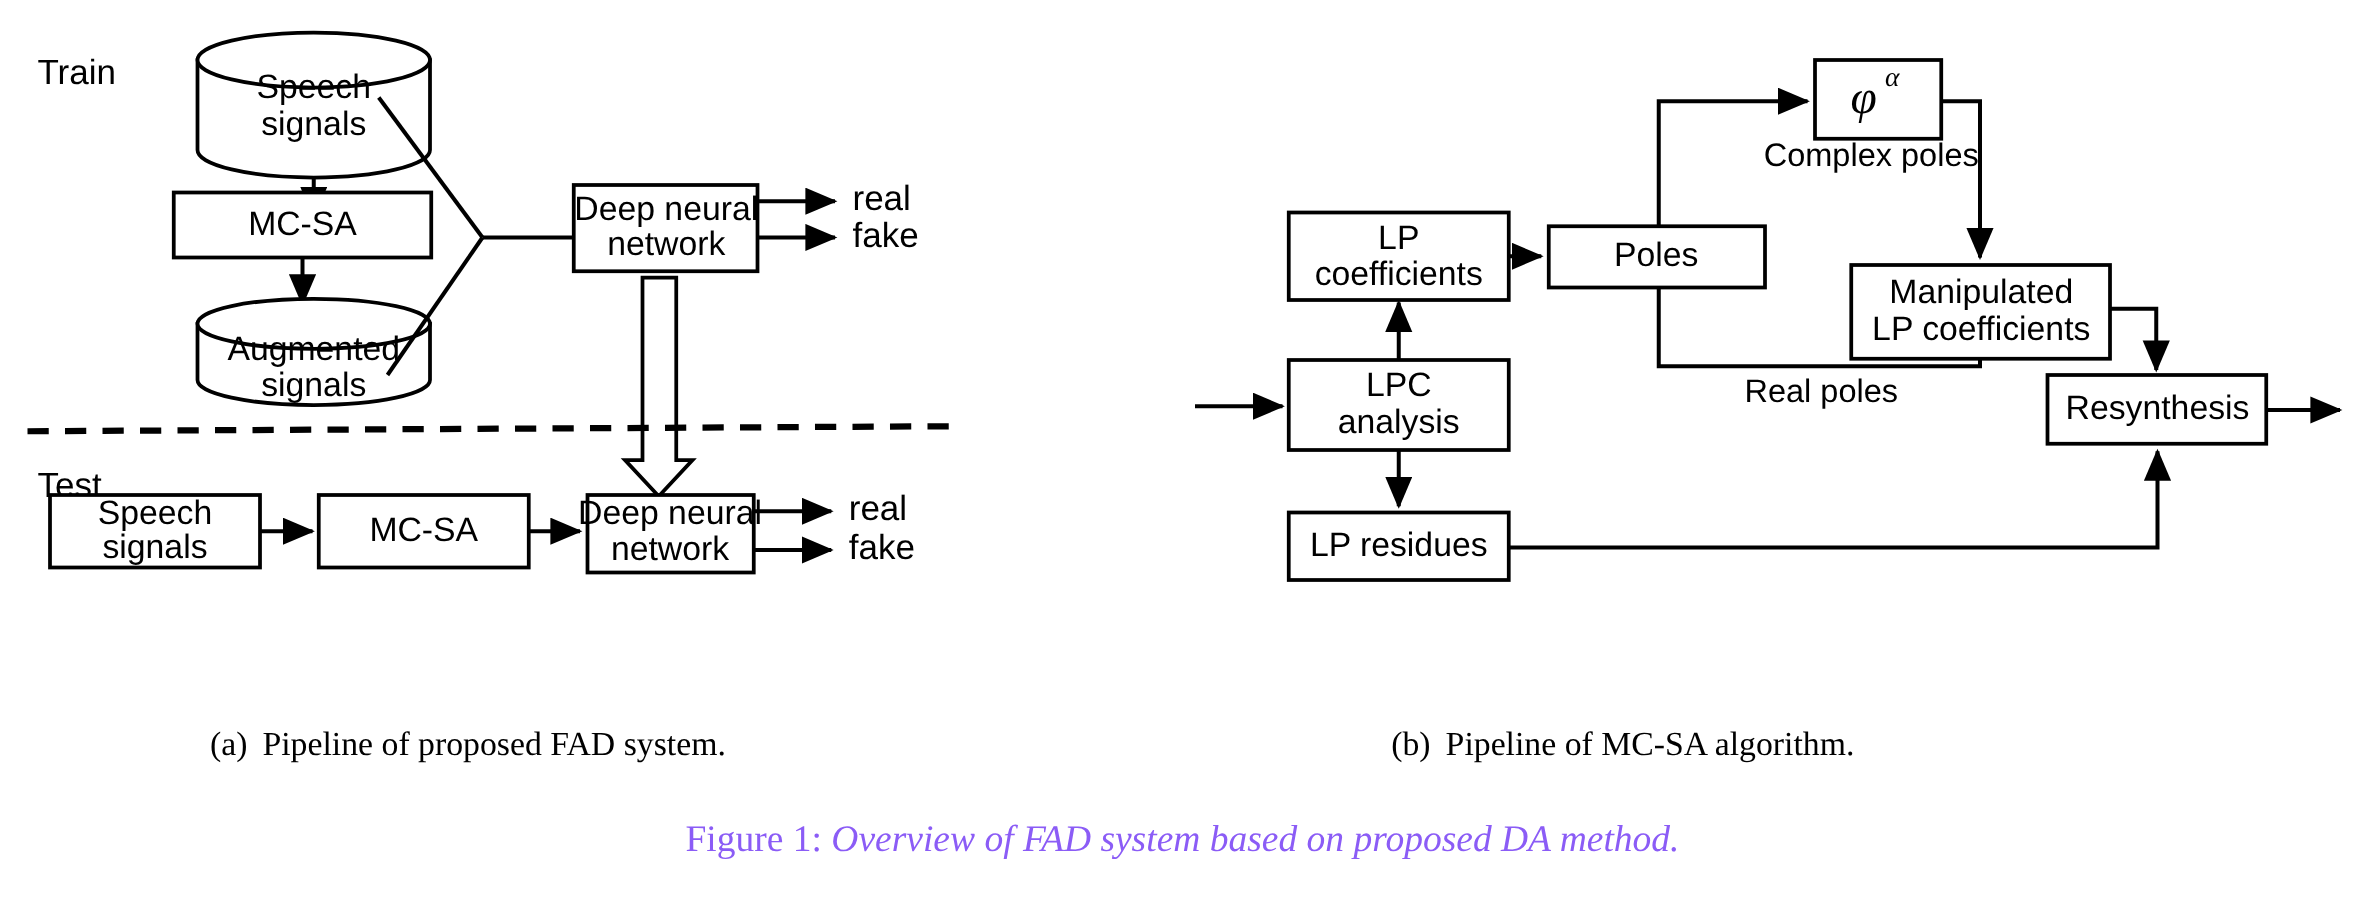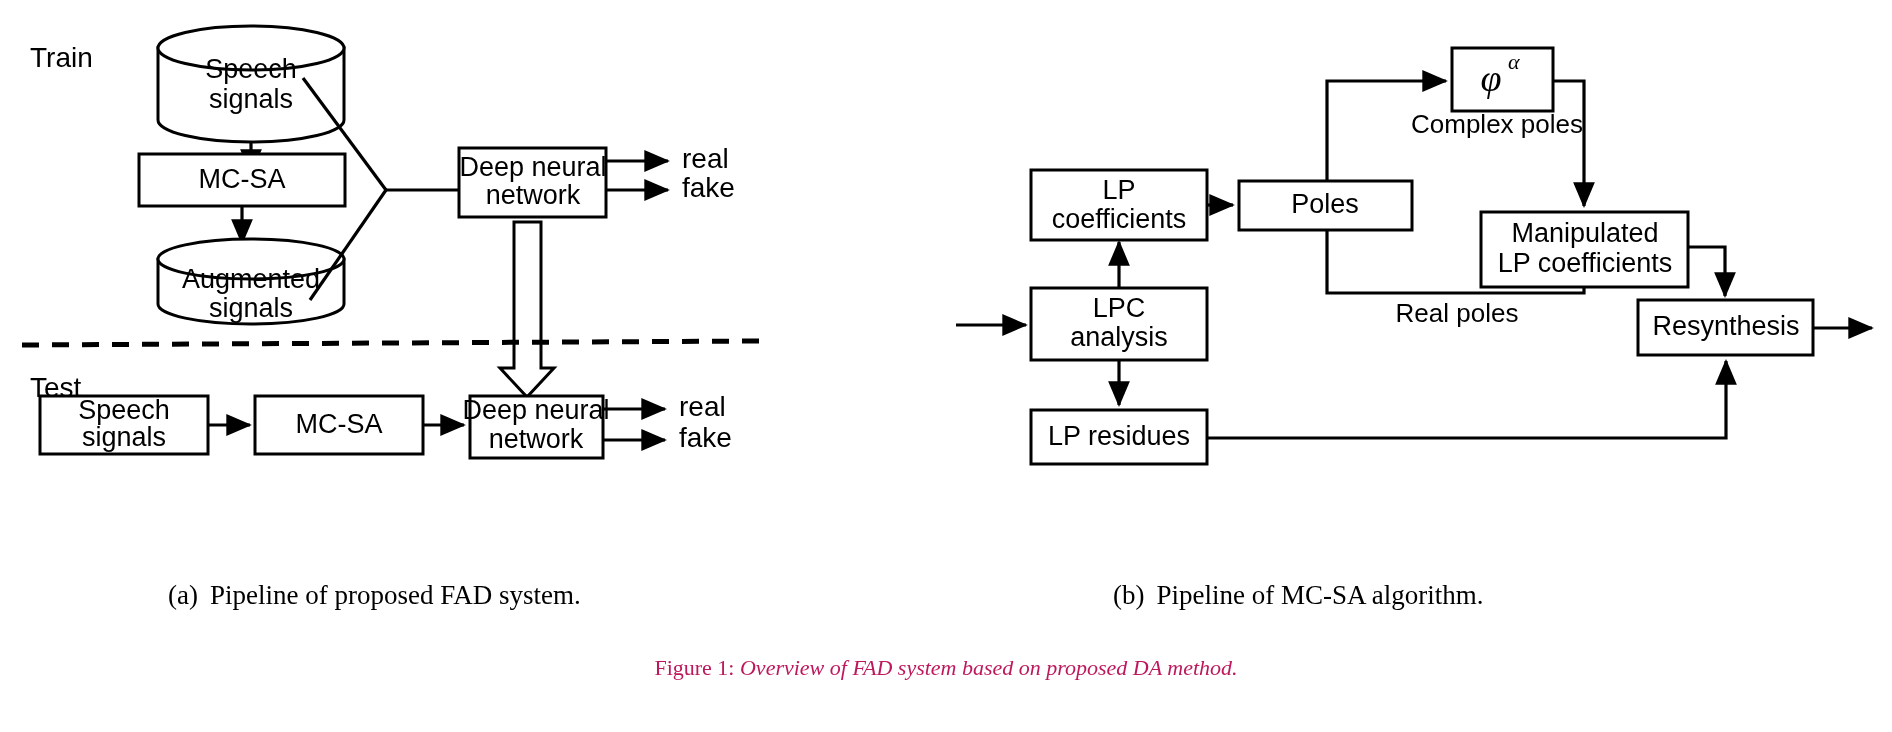--- a/index.html
+++ b/index.html
@@ -103,22 +103,22 @@
   #subcap-a { left: 168px; top: 580px; }
   #subcap-b { left: 1113px; top: 580px; }
   .subcap .tag { margin-right: 12px; }
   #main-caption {
     position: absolute;
     left: 0;
     top: 655px;
     width: 1892px;
     text-align: center;
     font-family: "Liberation Serif", serif;
-    font-size: 22px;
-    color: #be185d;
+    font-size: 30px;
+    color: #8b5cf6;
     white-space: nowrap;
   }
   #main-caption .cap-num { font-style: normal; }
   #main-caption .cap-text { font-style: italic; }
 </style>
 </head>
 <body>
 
 <div id="figure">
 

